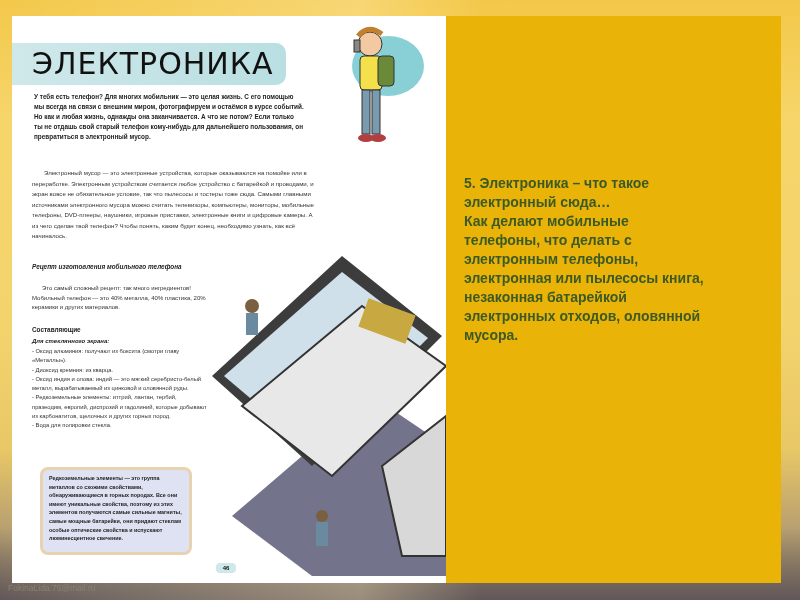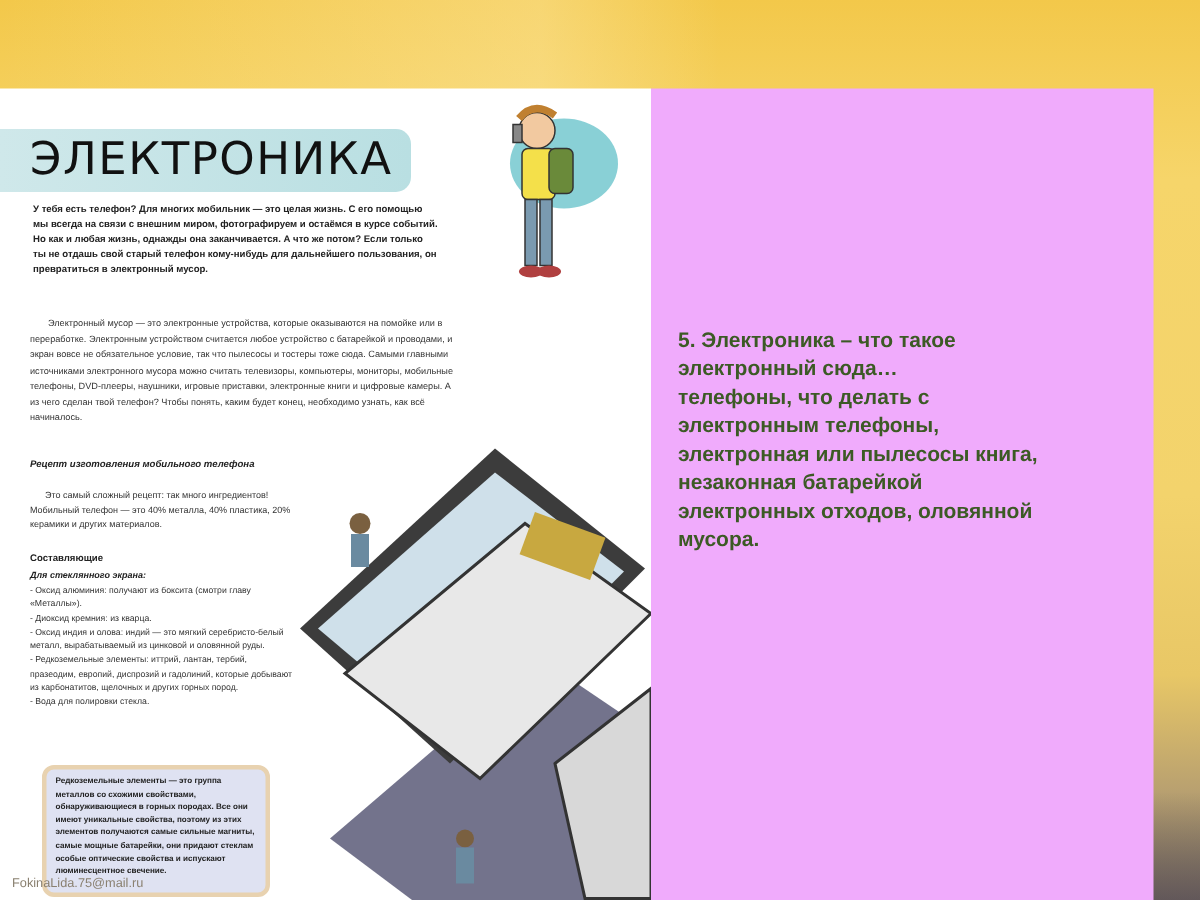--- a/index.html
+++ b/index.html
@@ -9,23 +9,22 @@
     font-family: "Liberation Sans", sans-serif;
     background: linear-gradient(180deg, #f3c84a 0%, #f6d56a 20%, #f3d36c 55%, #e8c766 75%, #b8a070 88%, #7f7463 100%);
   }
   .bg-streak {
     position: absolute; inset: 0;
     background:
       linear-gradient(90deg, rgba(255,255,255,0) 0%, rgba(255,240,190,0.35) 45%, rgba(255,255,255,0) 60%),
       linear-gradient(180deg, rgba(0,0,0,0) 88%, rgba(70,60,80,0.5) 100%);
   }
   .slide {
-    position: absolute; left: 0; top: 16px; width: 769px; height: 439px;
+    position: absolute; left: 12px; top: 16px; width: 769px; height: 439px;
     display: flex;
-    margin-top: 43px;
   }
   .book-page {
     position: relative; width: 434px; height: 567px; background: #ffffff; overflow: hidden;
   }
   .title-band {
     position: absolute; left: 0; top: 27px; width: 274px; height: 42px;
     background: linear-gradient(90deg, #cfe8ea, #b9dfe2);
     border-radius: 0 10px 10px 0;
   }
   .title {
@@ -71,21 +70,21 @@
     font-size: 5.4px; line-height: 8.6px; font-weight: bold; color: #222;
   }
   .page-num {
     position: absolute; left: 204px; top: 547px; width: 20px; height: 10px;
     background: #cfe8ea; border-radius: 4px; font-size: 6px; font-weight: bold;
     text-align: center; line-height: 10px; color: #111;
   }
   .illus-boy { position: absolute; left: 296px; top: 0; width: 120px; height: 140px; }
   .illus-phones { position: absolute; left: 180px; top: 200px; width: 254px; height: 360px; }
   .info-panel {
-    width: 335px; height: 567px; background: #f0abfc;
+    width: 335px; height: 567px; background: #eab308;
     padding: 158px 6px 0 18px;
   }
   .info-text {
     font-family: "Liberation Sans", sans-serif; font-weight: bold;
     font-size: 14px; line-height: 19px; color: #3c5a25;
   }
   .info-text span { display: block; }
   .footer-email {
     position: absolute; left: 8px; top: 583px;
     font-size: 8.5px; color: #8a8070;
@@ -140,20 +139,21 @@
       <rect x="54" y="97" width="12" height="22" fill="#6a8aa0"></rect>
       <circle cx="130" cy="300" r="6" fill="#7a6040"></circle>
       <rect x="124" y="306" width="12" height="24" fill="#6a8aa0"></rect>
     </svg>
   </div>
 
   <div class="info-panel">
     <div class="info-text">
       <span>5. Электроника – что такое</span>
       <span>электронный сюда…</span>
+      <span>Как делают мобильные</span>
       <span>телефоны, что делать с</span>
       <span>электронным телефоны,</span>
       <span>электронная или пылесосы книга,</span>
       <span>незаконная батарейкой</span>
       <span>электронных отходов, оловянной</span>
       <span>мусора.</span>
     </div>
   </div>
 </div>
 

